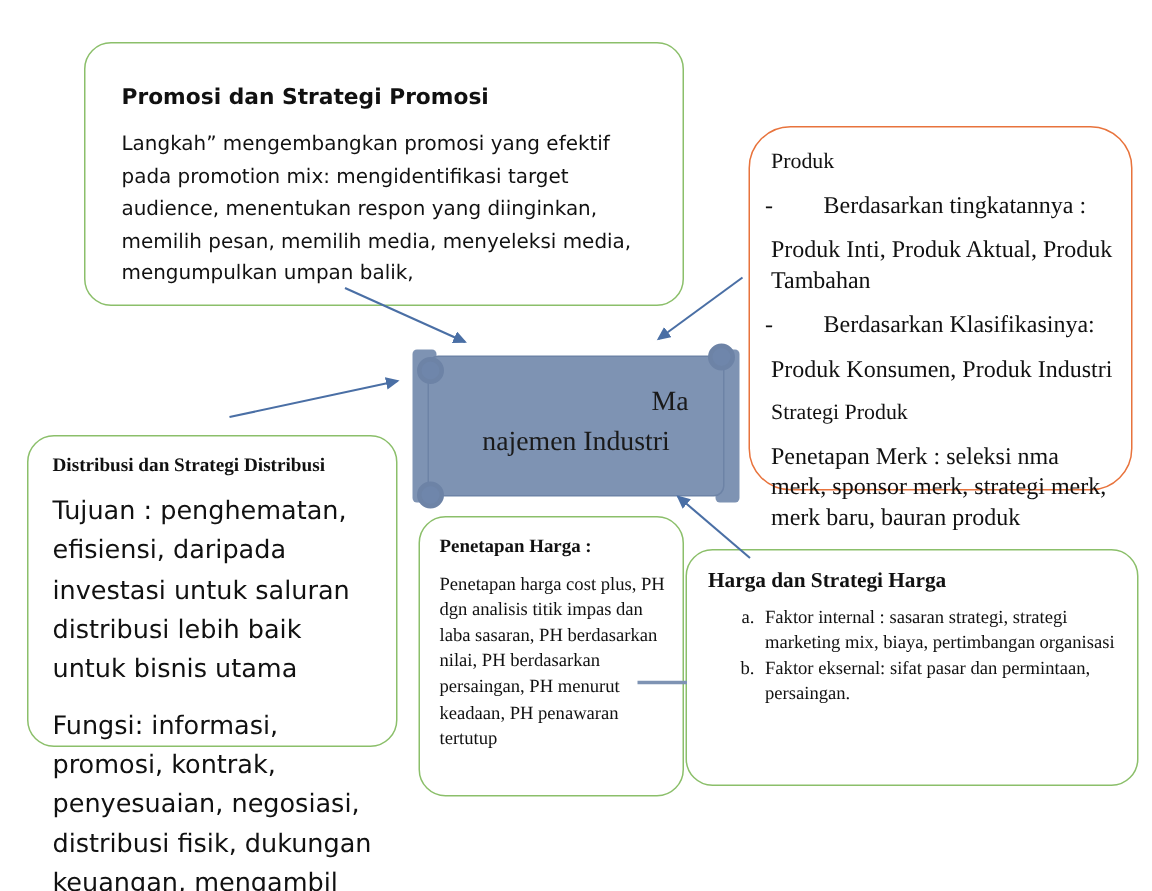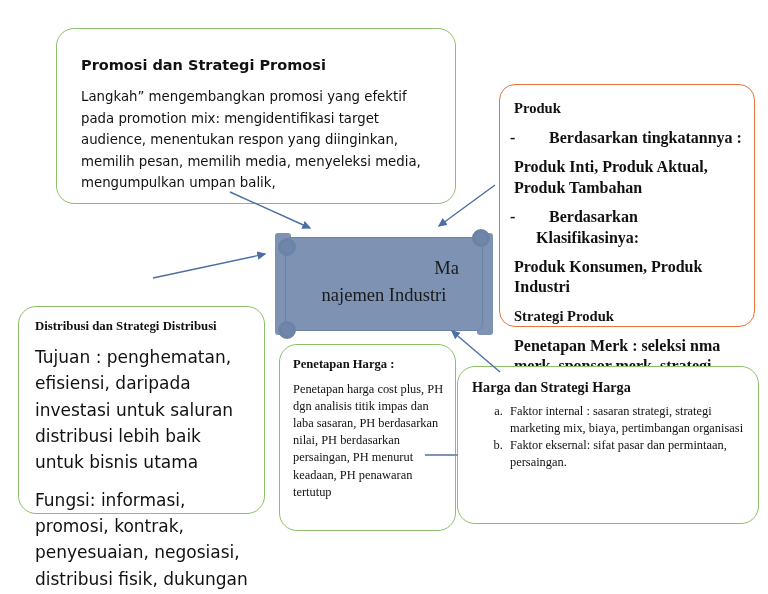--- a/index.html
+++ b/index.html
@@ -17,21 +17,21 @@
     background: #ffffff;
     overflow: hidden;
   }
   .box {
     position: absolute;
     box-sizing: border-box;
     background: #ffffff;
     border-radius: 18px;
     border: 1.6px solid #8bbf6a;
   }
-  .box.orange { border-color: #e8733c; border-radius: 16px; font-weight: bold; }
+  .box.orange { border-color: #e8733c; border-radius: 28px; }
 
   .title-serif {
     font-family: "Liberation Serif", serif;
     font-weight: bold;
     color: #111111;
   }
   .body-serif {
     font-family: "Liberation Serif", serif;
     color: #111111;
   }
@@ -96,21 +96,21 @@
     color: #1a1a1a;
     text-align: center;
     line-height: 1.45;
     padding: 12px 6px 0 6px;
     box-sizing: border-box;
   }
   #center-banner .label .l1 { display:block; text-align: right; padding-right: 18px; }
   #center-banner .label .l2 { display:block; text-align: center; }
 
   
-  #distribusi-box { left: 18px; top: 290px; width: 247px; height: 208px; margin-top: 16px; }
+  #distribusi-box { left: 18px; top: 290px; width: 247px; height: 208px; }
   #distribusi-box .inner { padding: 12px 14px 0 16px; }
   #distribusi-box .hdr { font-size: 12.8px; margin-bottom: 10px; }
   #distribusi-box .txt { font-size: 17px; line-height: 1.55; margin: 0 0 11px 0; }
 
   
   #harga-box { left: 279px; top: 344px; width: 177px; height: 187px; }
   #harga-box .inner { padding: 12px 10px 0 13px; }
   #harga-box .hdr { font-size: 12.6px; margin-bottom: 9px; }
   #harga-box .txt { font-size: 12.4px; line-height: 1.38; }
 

